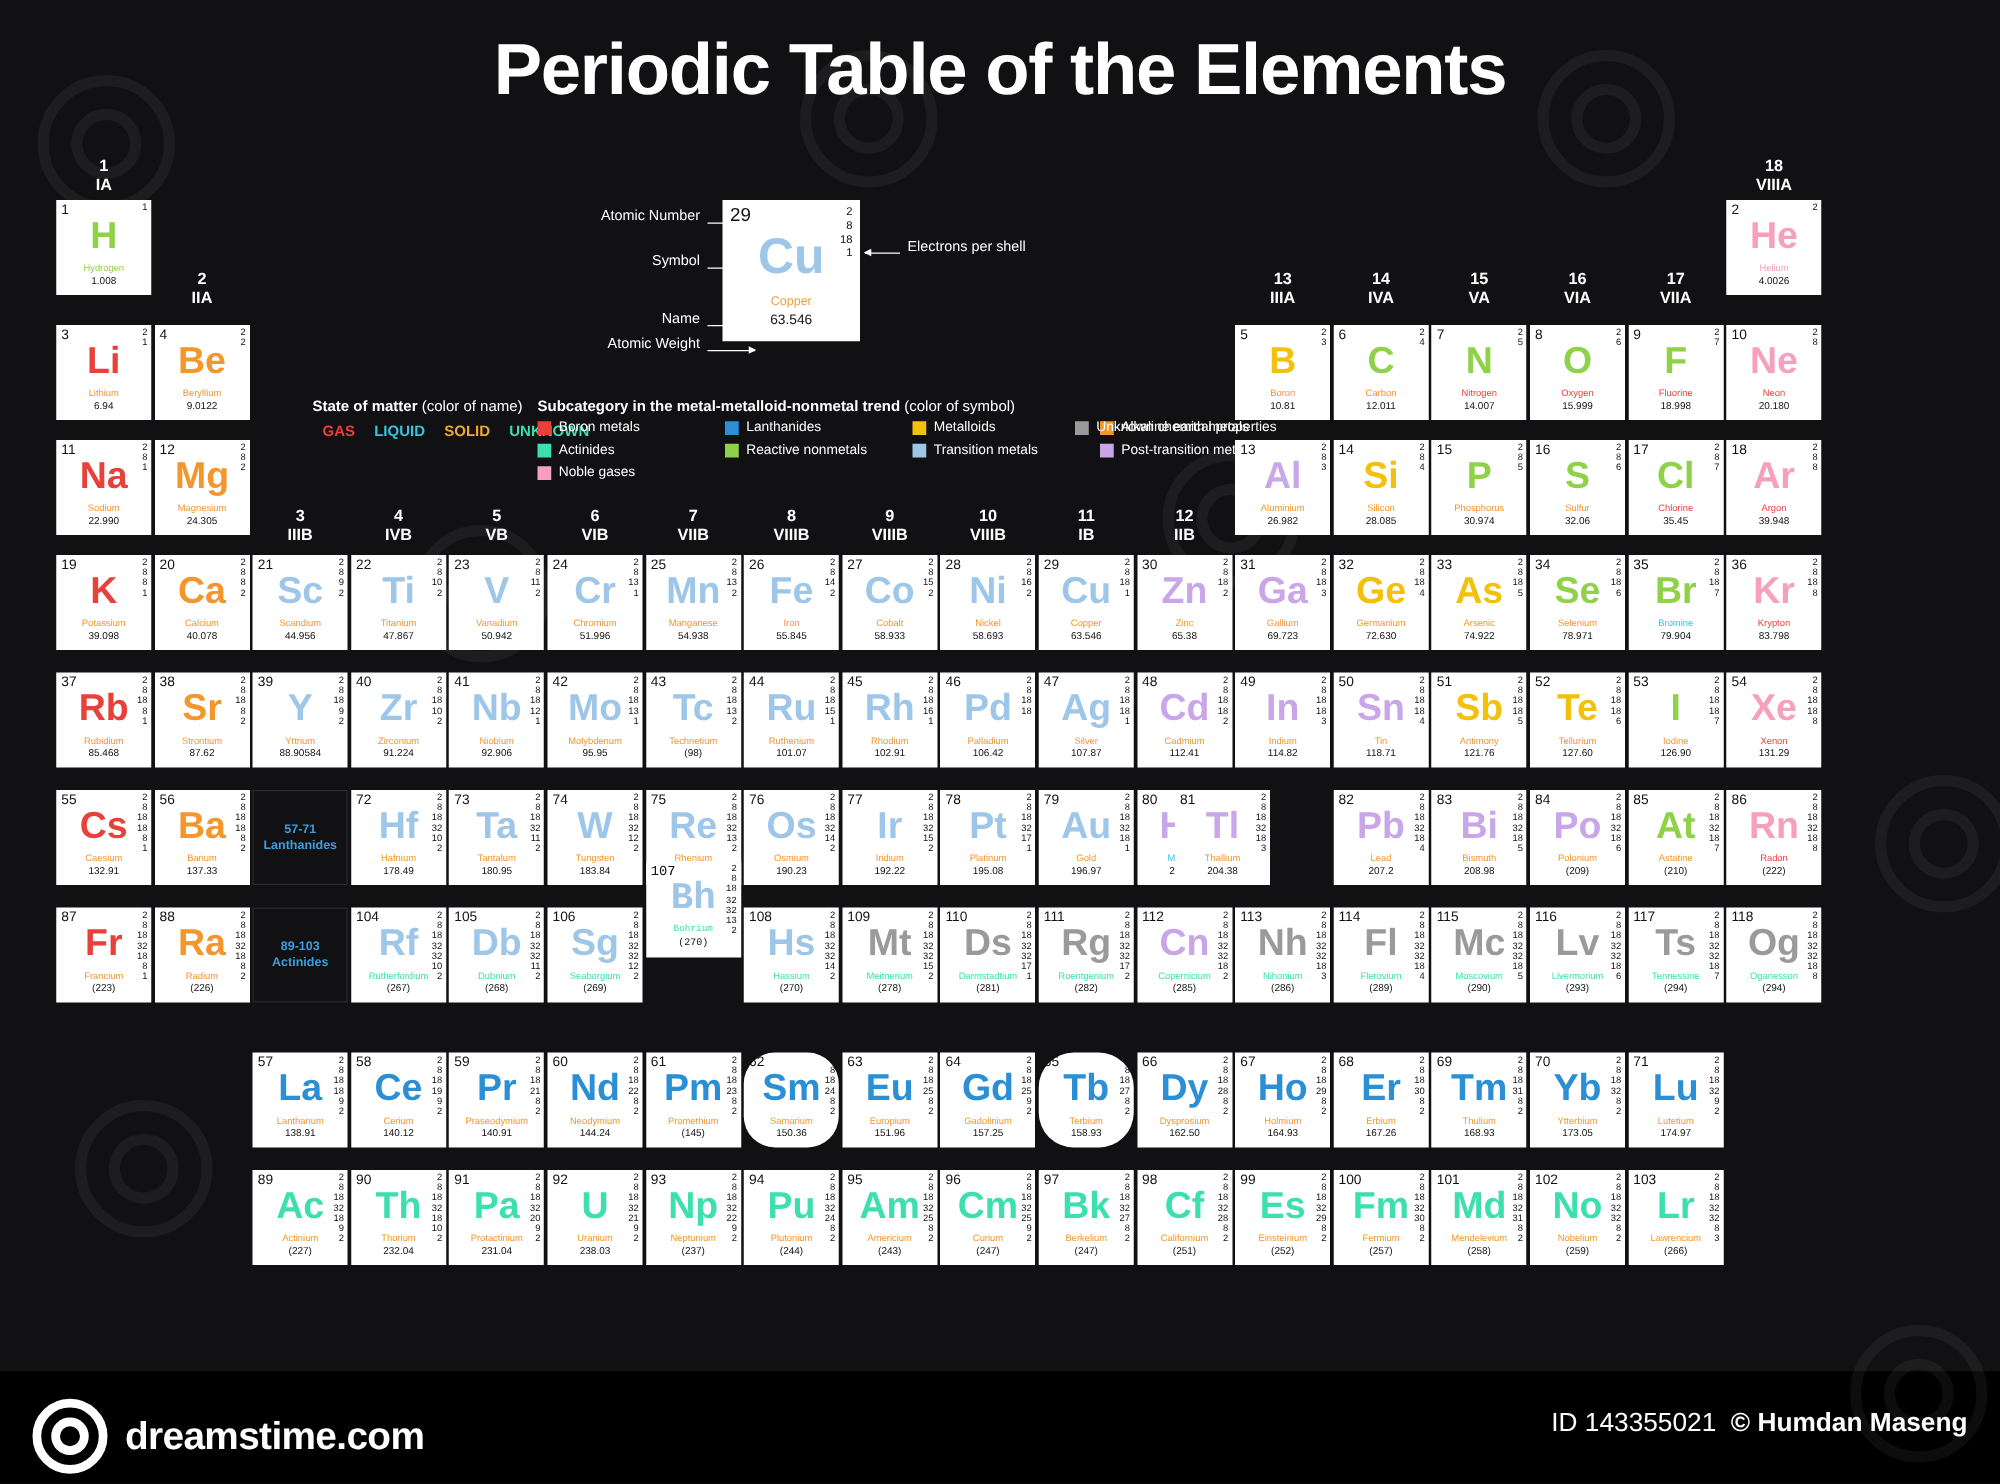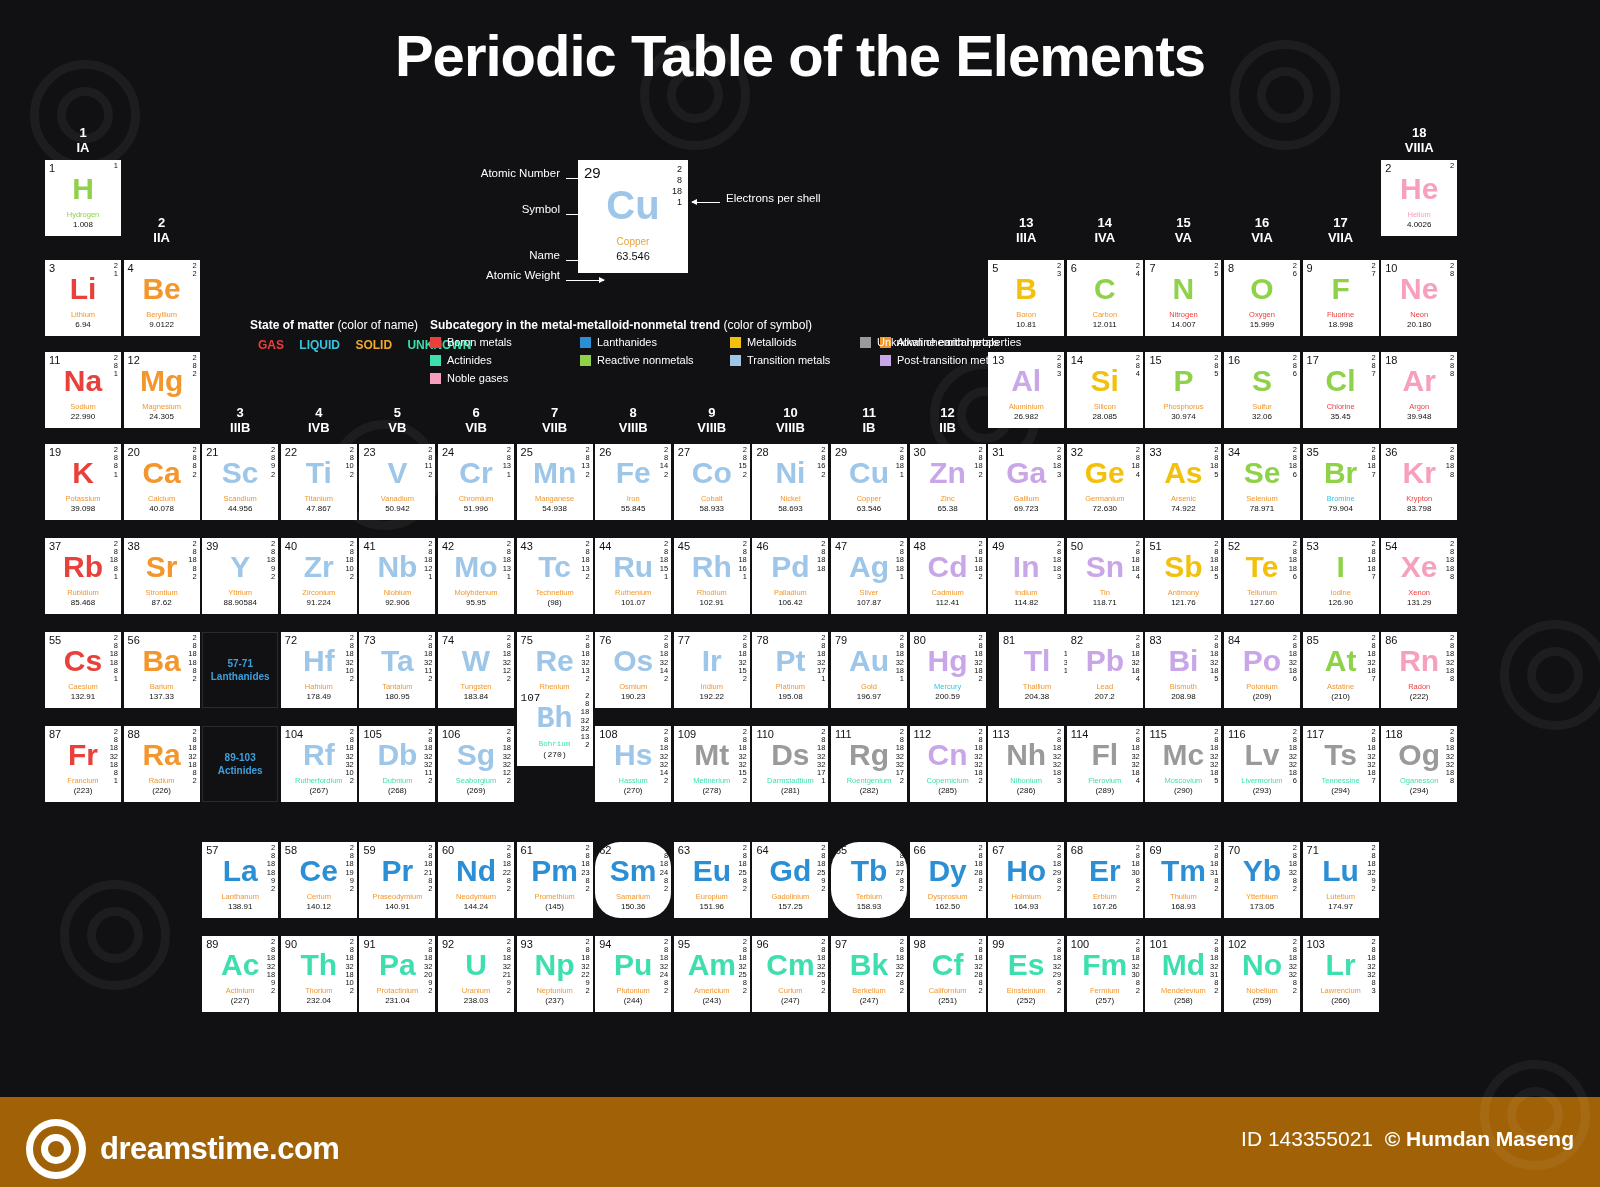--- a/index.html
+++ b/index.html
@@ -61,21 +61,21 @@
 
   .sub-title{position:absolute;left:430px;top:318px;color:#fff;font-size:12px;font-weight:700;}
   .sub-title span{font-weight:400;}
   .legend-grid{position:absolute;left:430px;top:336px;width:600px;}
   .lg-item{display:inline-flex;align-items:center;margin-right:0;color:#fff;font-size:11px;
      width:150px;vertical-align:top;margin-bottom:4px;}
   .sw{width:11px;height:11px;margin-right:6px;display:inline-block;}
   .lg-unknown{position:absolute;left:860px;top:336px;color:#fff;font-size:11px;display:flex;align-items:center;}
 
   
-  .footer{position:absolute;left:0;bottom:0;width:1600px;height:90px;background:#a16207;}
+  .footer{position:absolute;left:0;bottom:0;width:1600px;height:90px;background:#000000;}
   .dt-logo{position:absolute;left:26px;top:22px;display:flex;align-items:center;}
   .dt-mark{width:46px;height:46px;border-radius:50%;border:7px solid #fff;position:relative;}
   .dt-mark:after{content:"";position:absolute;left:8px;top:8px;width:16px;height:16px;border-radius:50%;
      border:7px solid #fff;}
   .dt-text{color:#fff;font-size:31px;font-weight:700;margin-left:14px;letter-spacing:-.5px;}
   .dt-id{position:absolute;right:26px;top:30px;color:#fff;font-size:21px;}
   .dt-id b{font-weight:700;}
 </style>
 </head>
 <body>
@@ -1025,21 +1025,21 @@
         <div>8</div>
         <div>18</div>
         <div>32</div>
         <div>18</div>
         <div>2</div>
       </div>
       <div class="sym" style="color:#c9a6e8">Hg</div>
       <div class="nm" style="color:#36c5e0">Mercury</div>
       <div class="wt">200.59</div>
     </div>
-    <div class="cell" style="left: 999px; top: 632px; padding-left: 24px;">
+    <div class="cell" style="left: 940px; top: 632px; padding-left: 24px;">
       <div class="num">81</div>
       <div class="shells">
         <div>2</div>
         <div>8</div>
         <div>18</div>
         <div>32</div>
         <div>18</div>
         <div>3</div>
       </div>
       <div class="sym" style="color:#c9a6e8">Tl</div>

